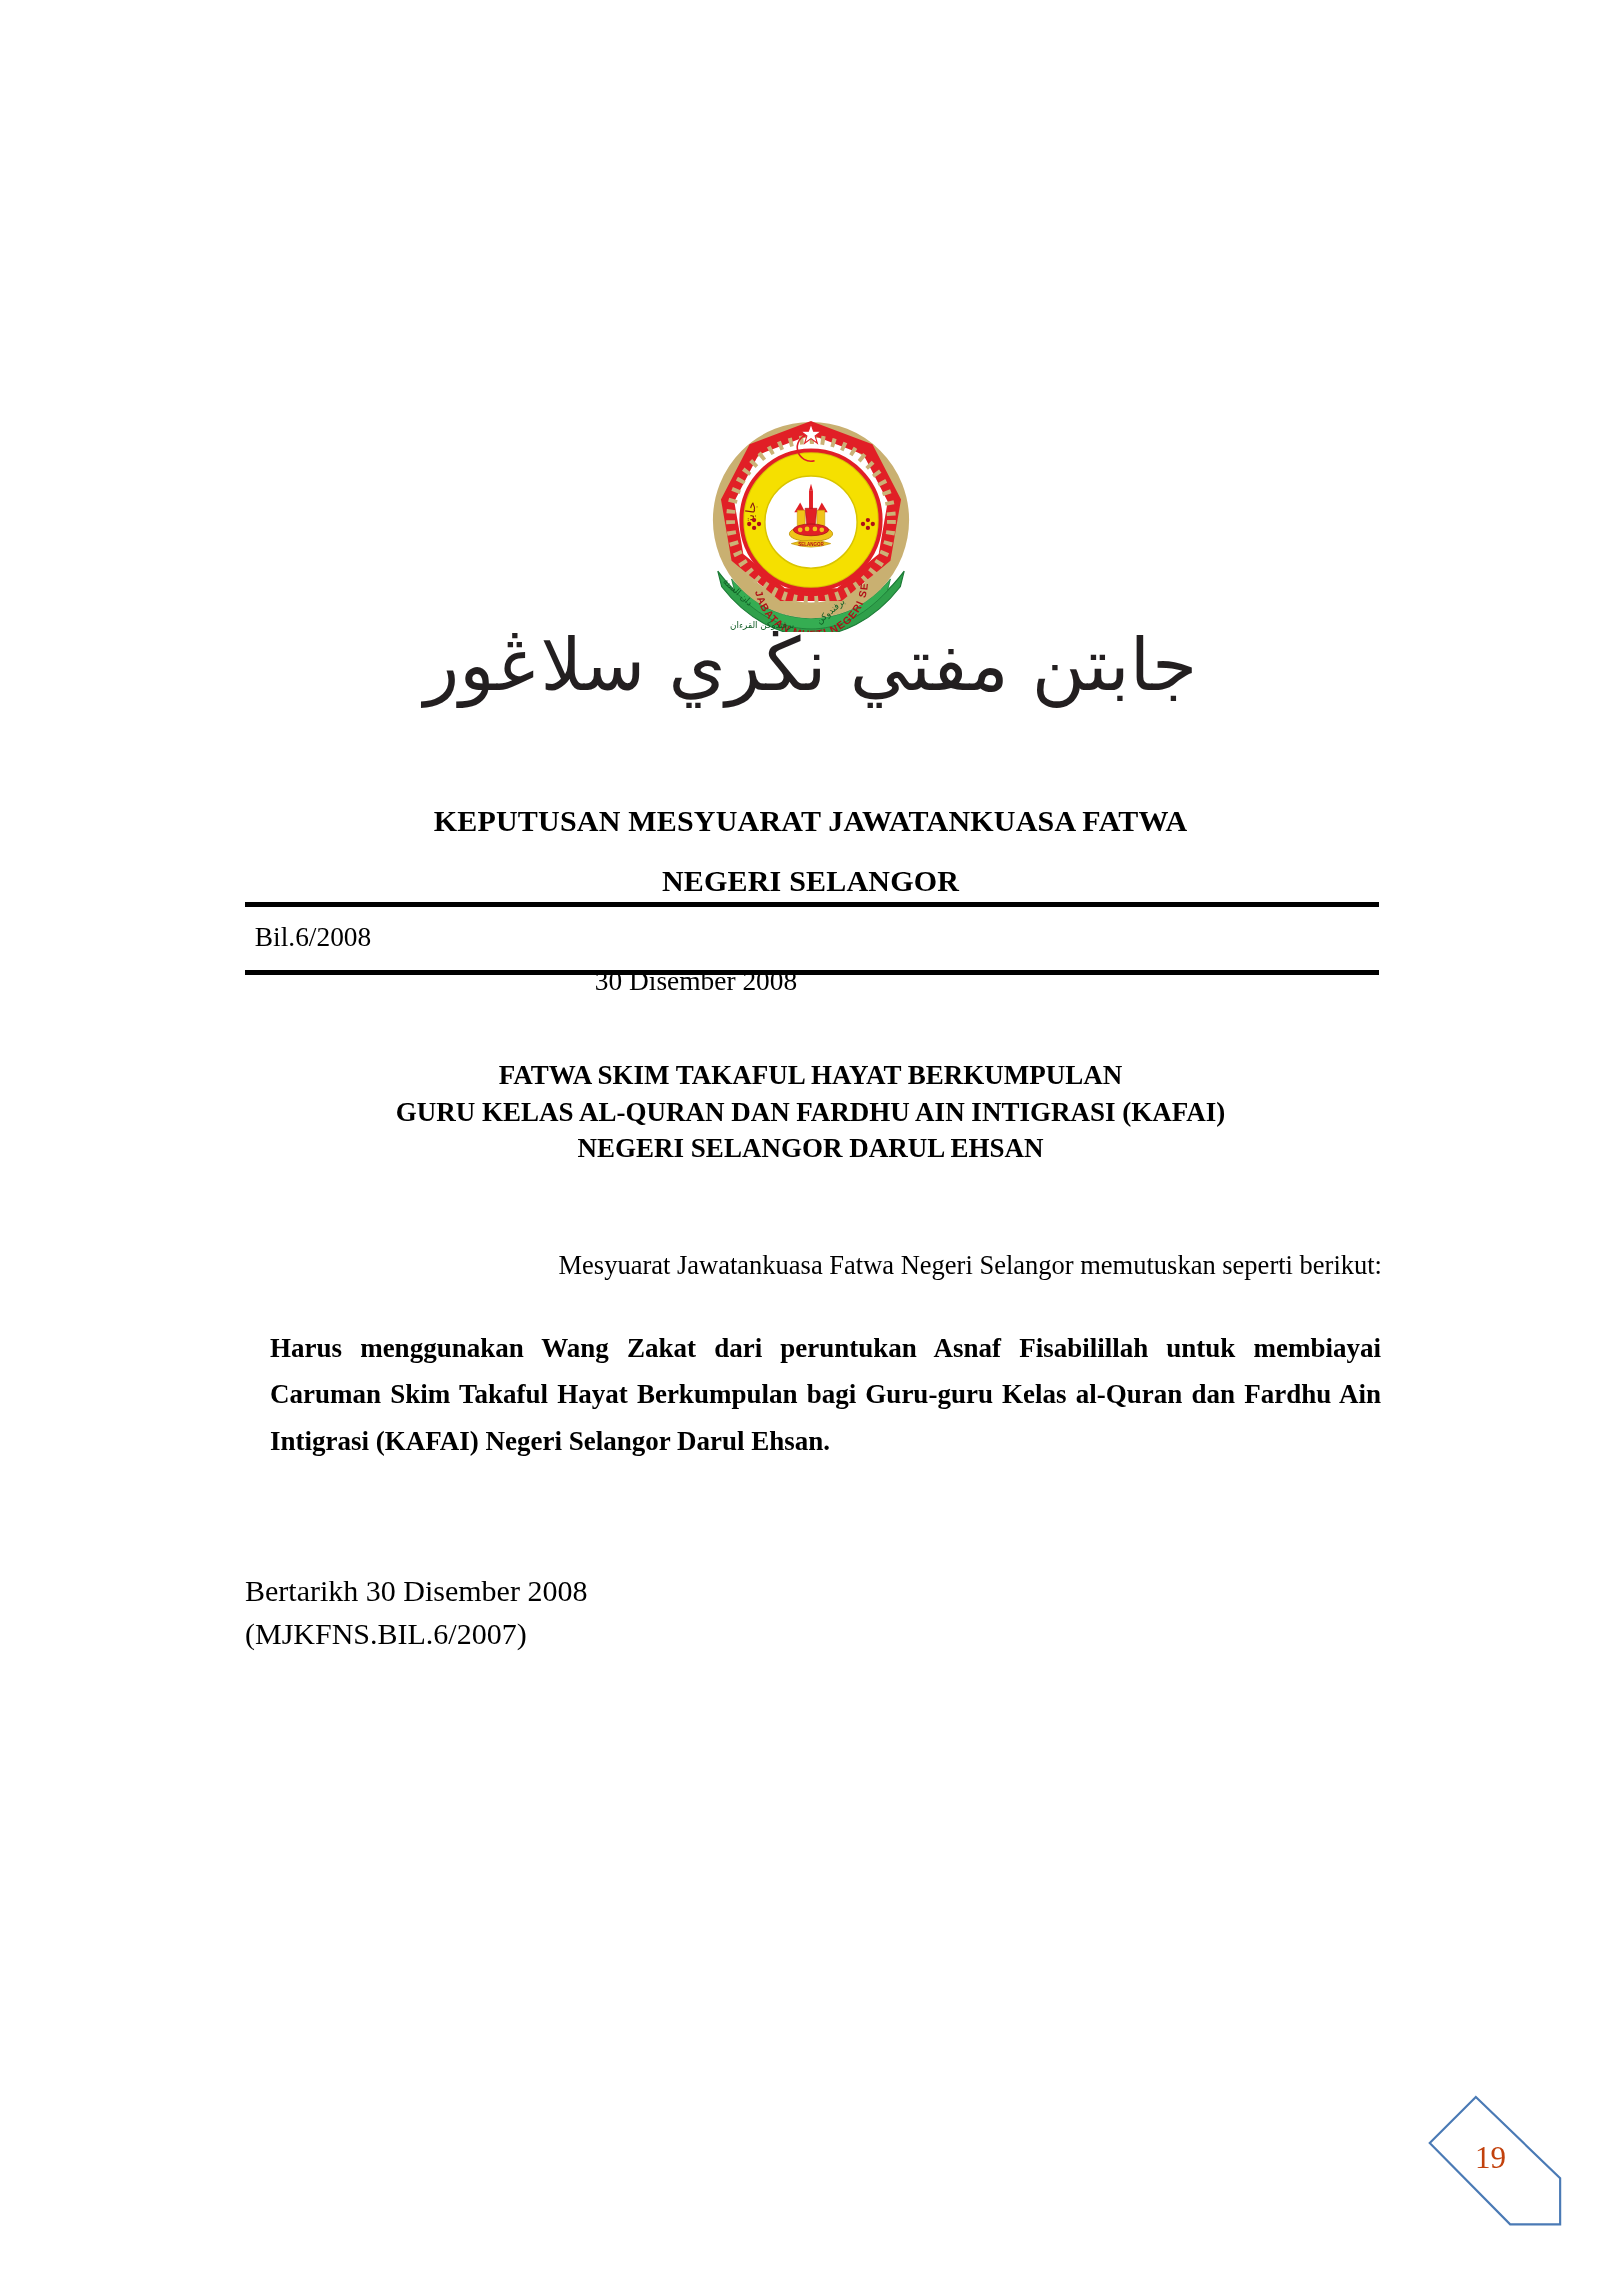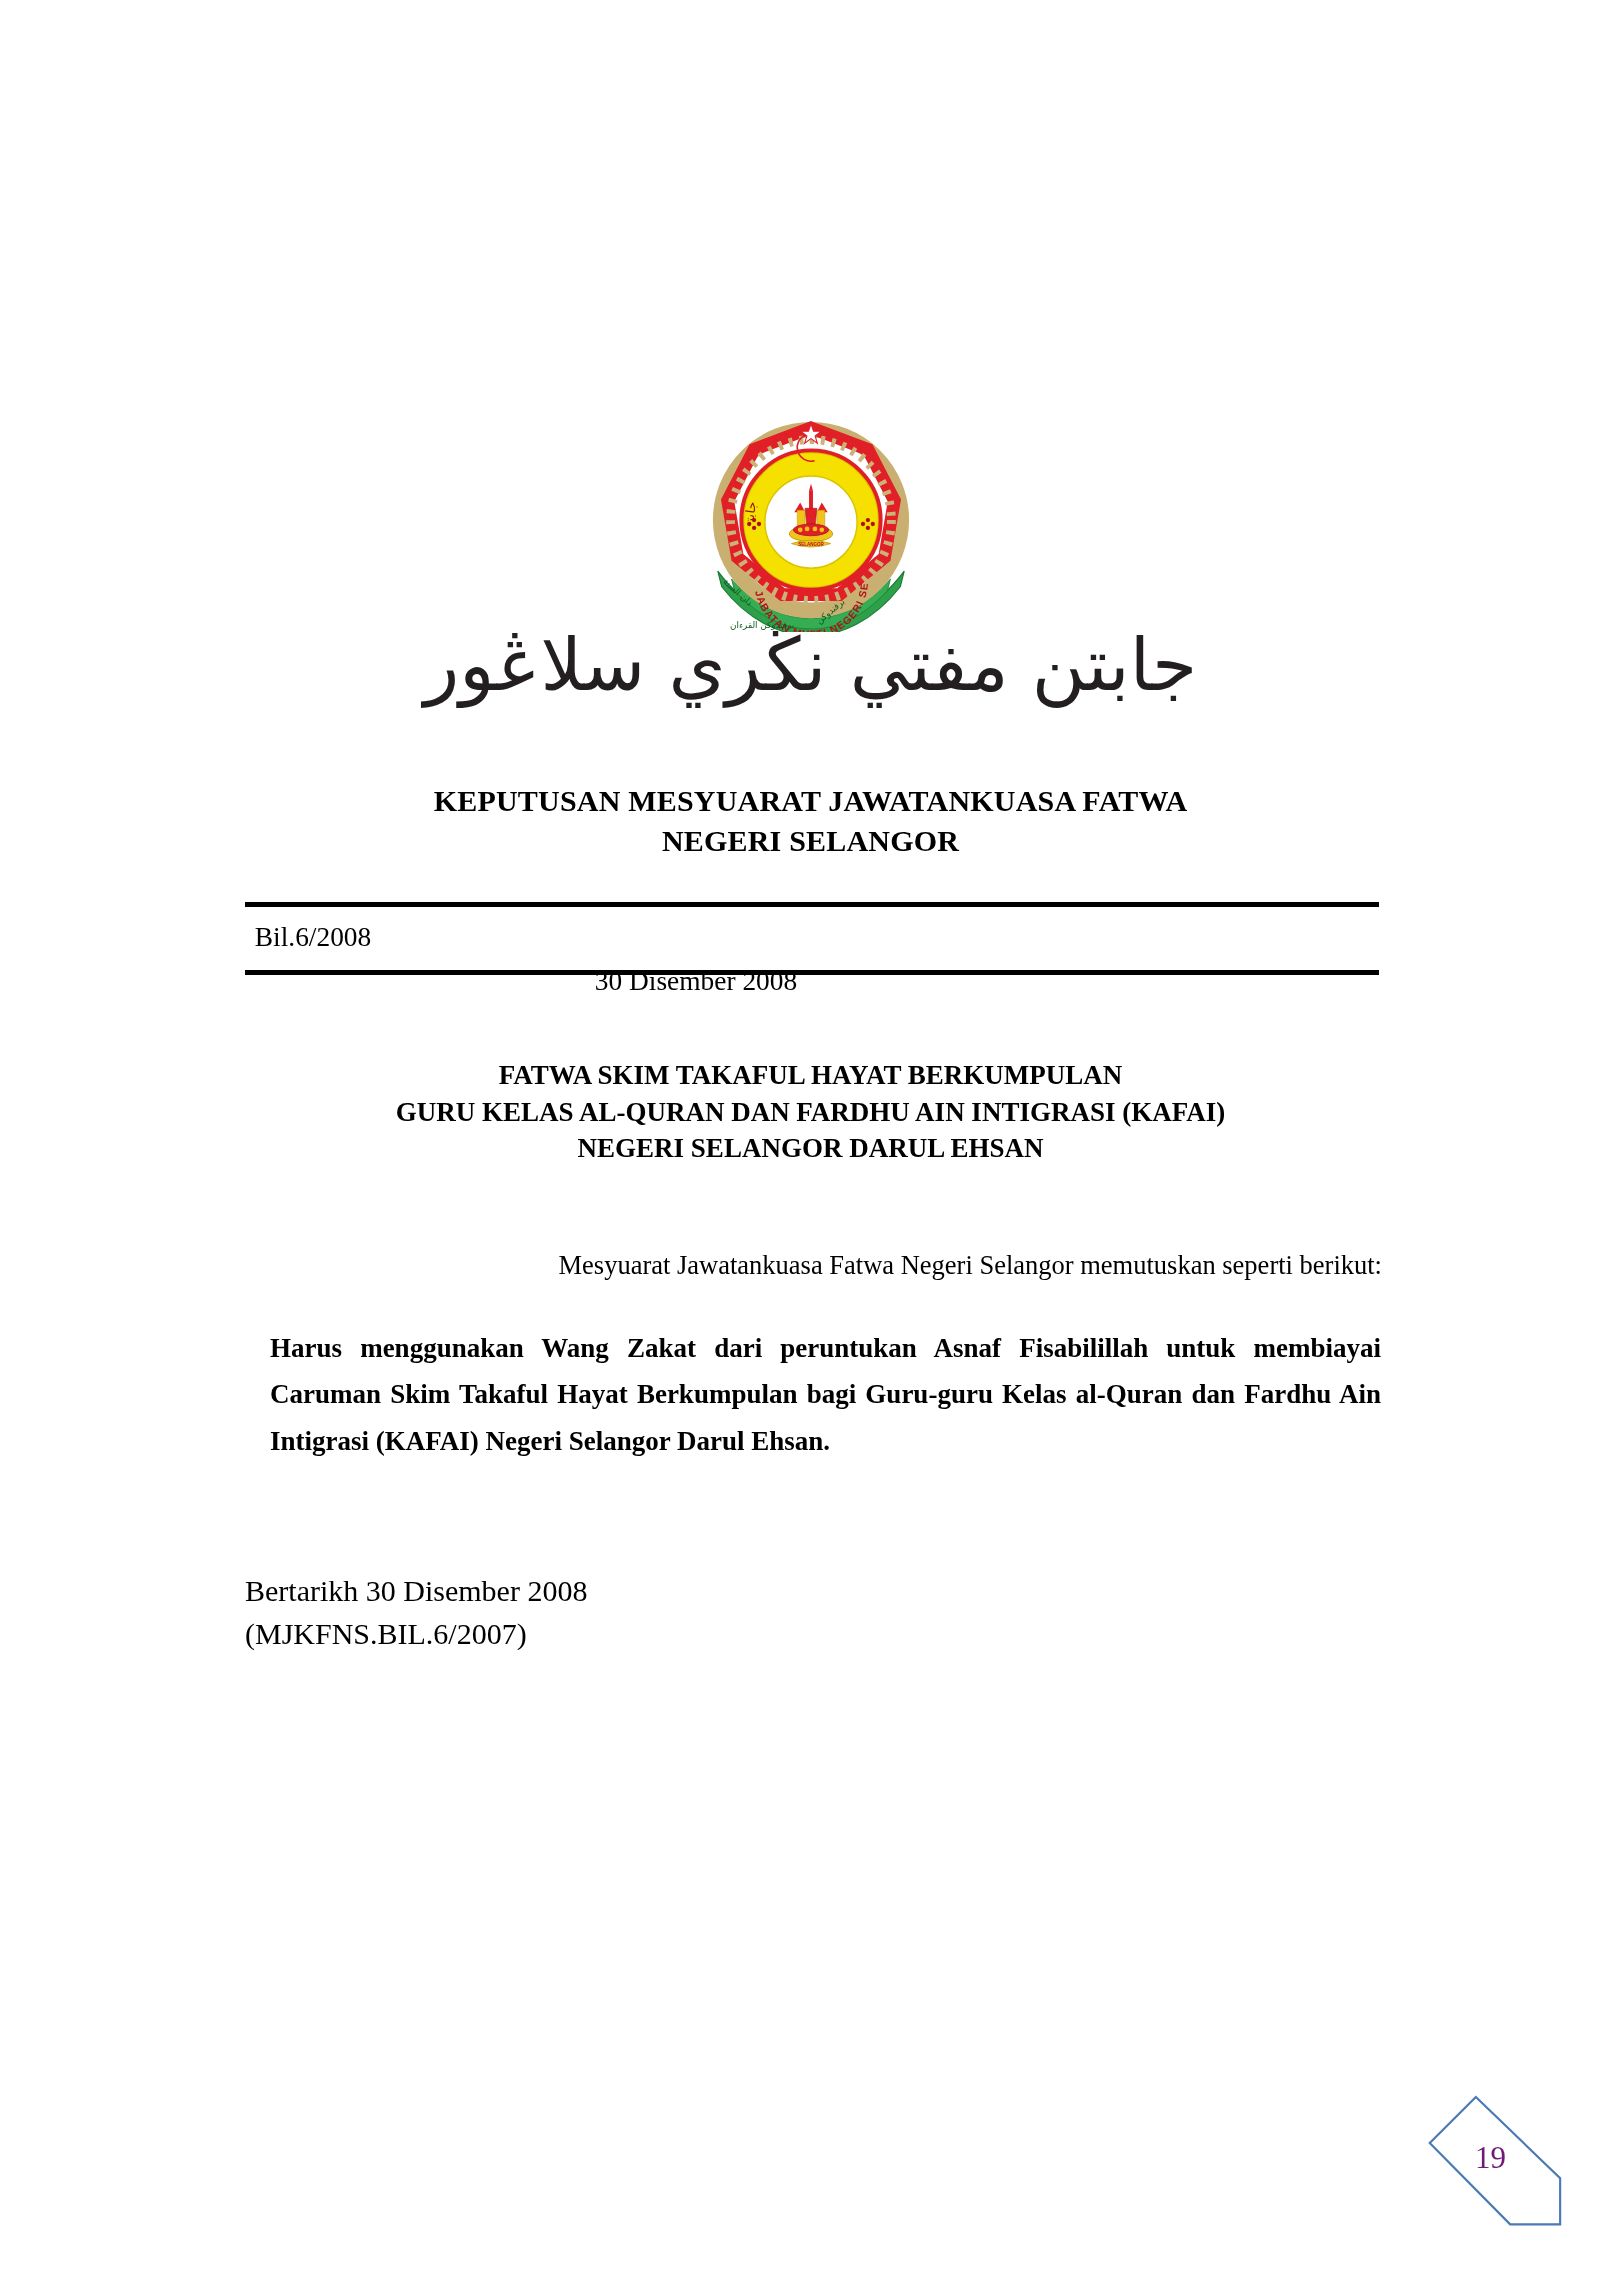--- a/index.html
+++ b/index.html
@@ -61,21 +61,21 @@
     position: absolute;
     left: 242px;
     top: 781px;
     width: 1137px;
     text-align: center;
     font-weight: bold;
     font-size: 30px;
     line-height: 1.33;
     letter-spacing: 0.2px;
   }
-  .doc-head div { white-space: nowrap; }
+  .doc-head div { white-space: nowrap; margin-top: 20px; }
 
   
   .rule {
     position: absolute;
     left: 245px;
     width: 1134px;
     height: 4.9px;
     background: #000000;
   }
   #rule-top { top: 902px; }
@@ -168,21 +168,21 @@
     top: 2094px;
     width: 207px;
     height: 199px;
   }
   .pagenum-wrap svg { display: block; }
   .pagenum-text {
     position: absolute;
     left: 61px;
     top: 46px;
     font-size: 31px;
-    color: #701a75;
+    color: #c2410c;
     font-family: Liberation Serif, serif;
   }
 </style>
 </head>
 <body>
 
 <div id="page">
 
   <div class="emblem-wrap">
     <div class="emblem">

